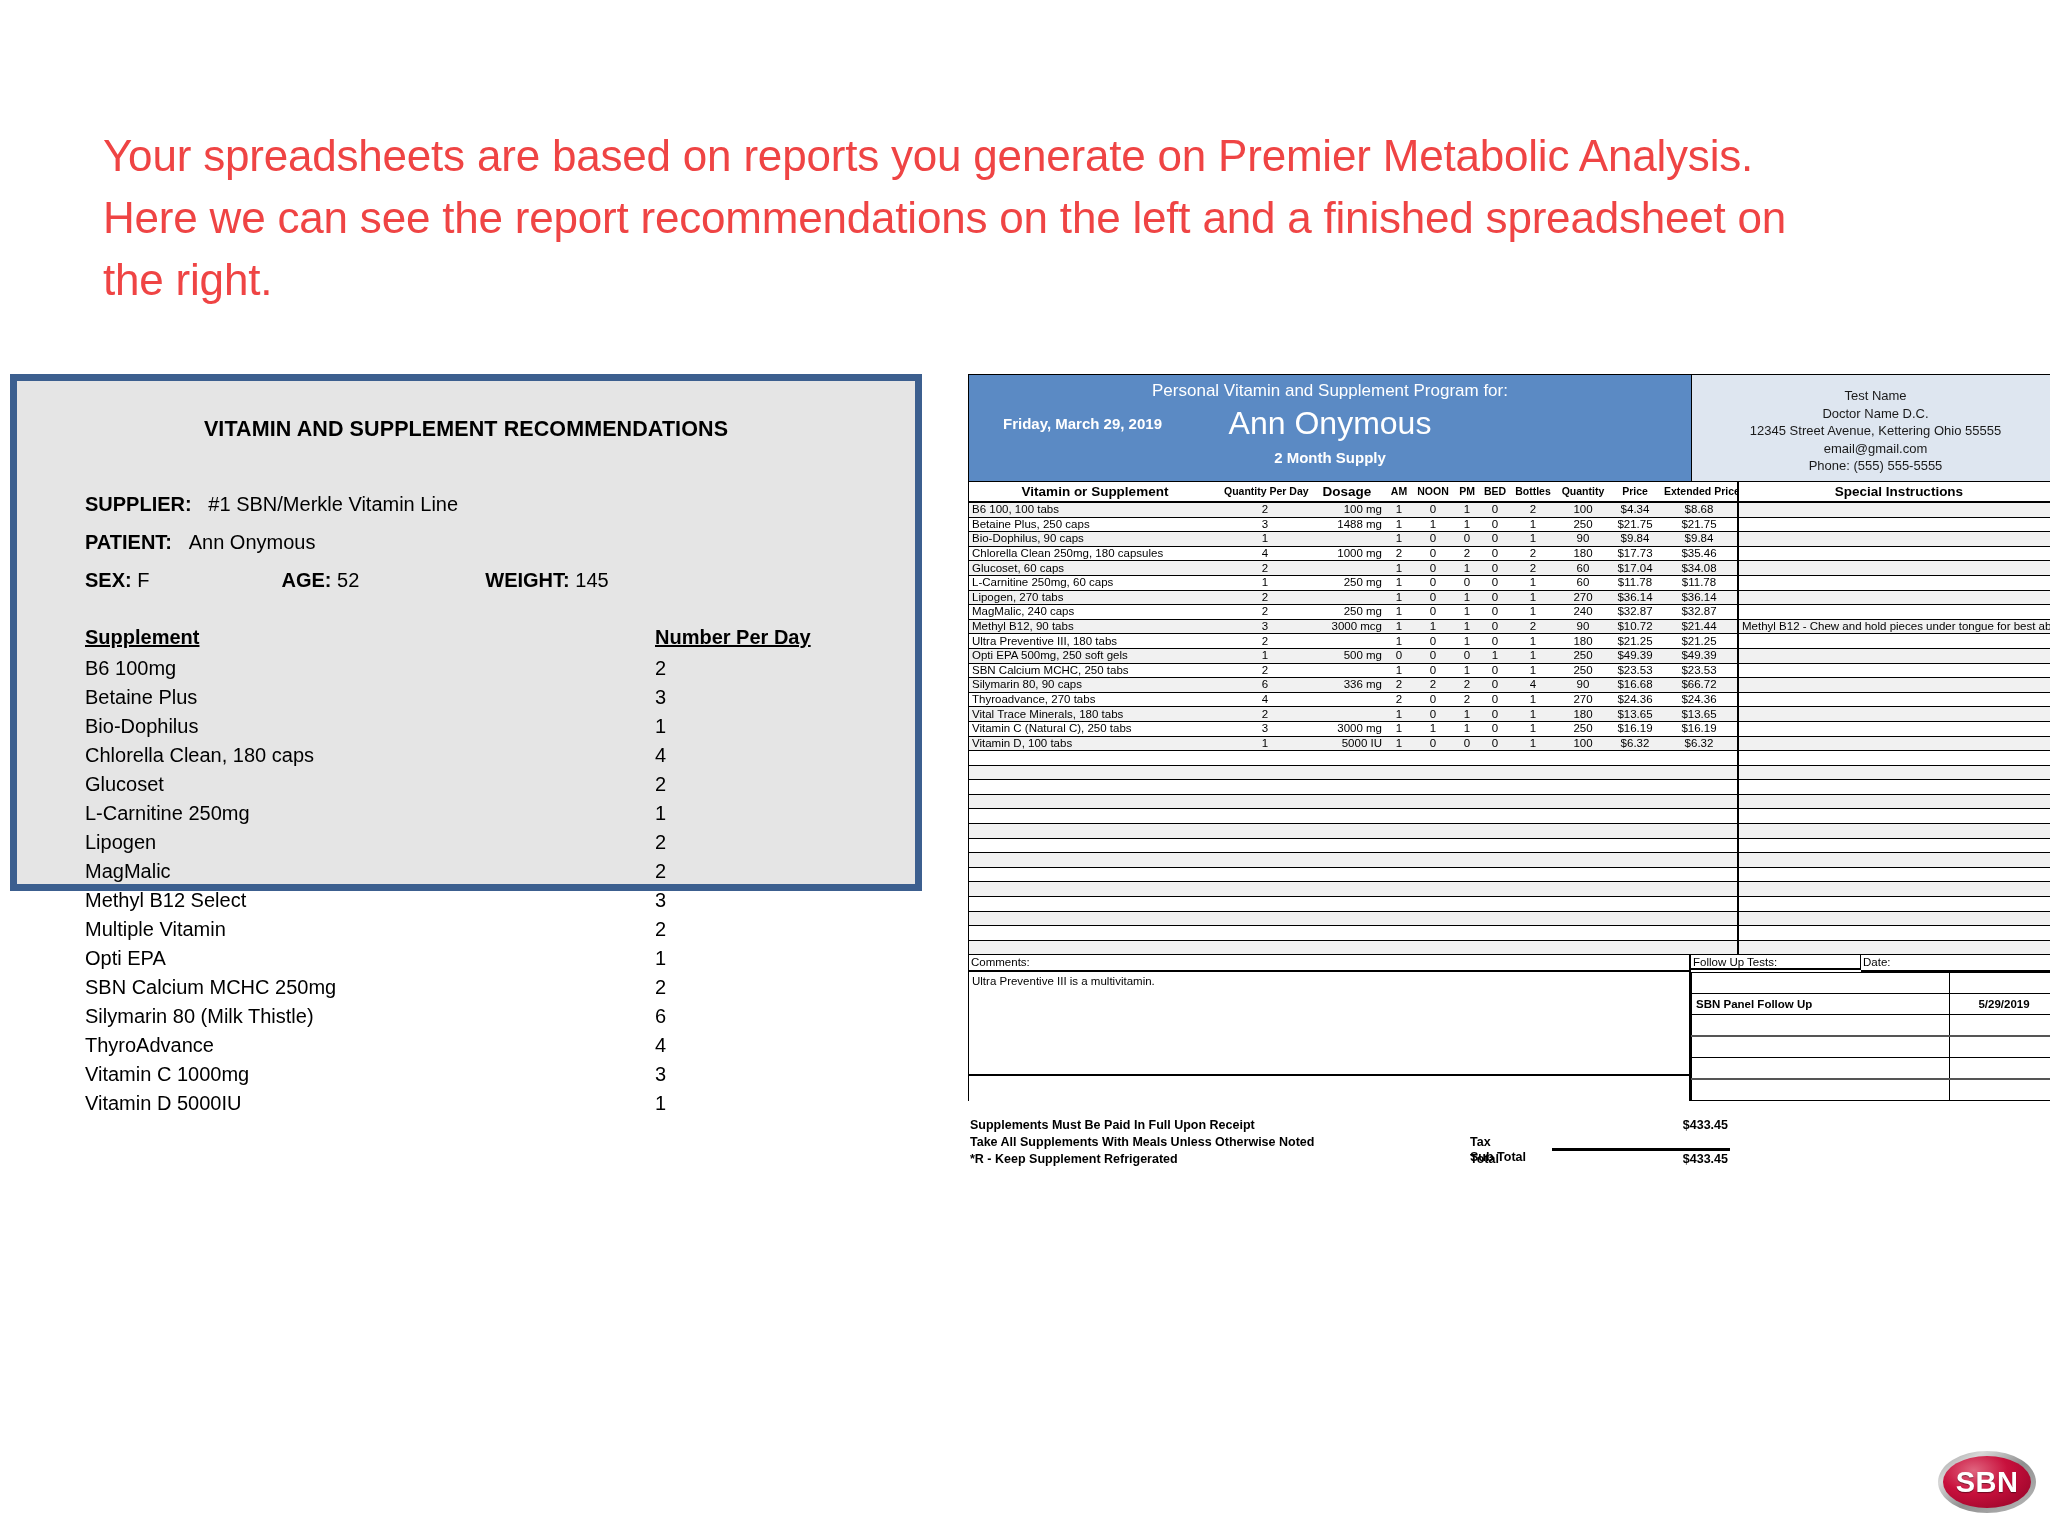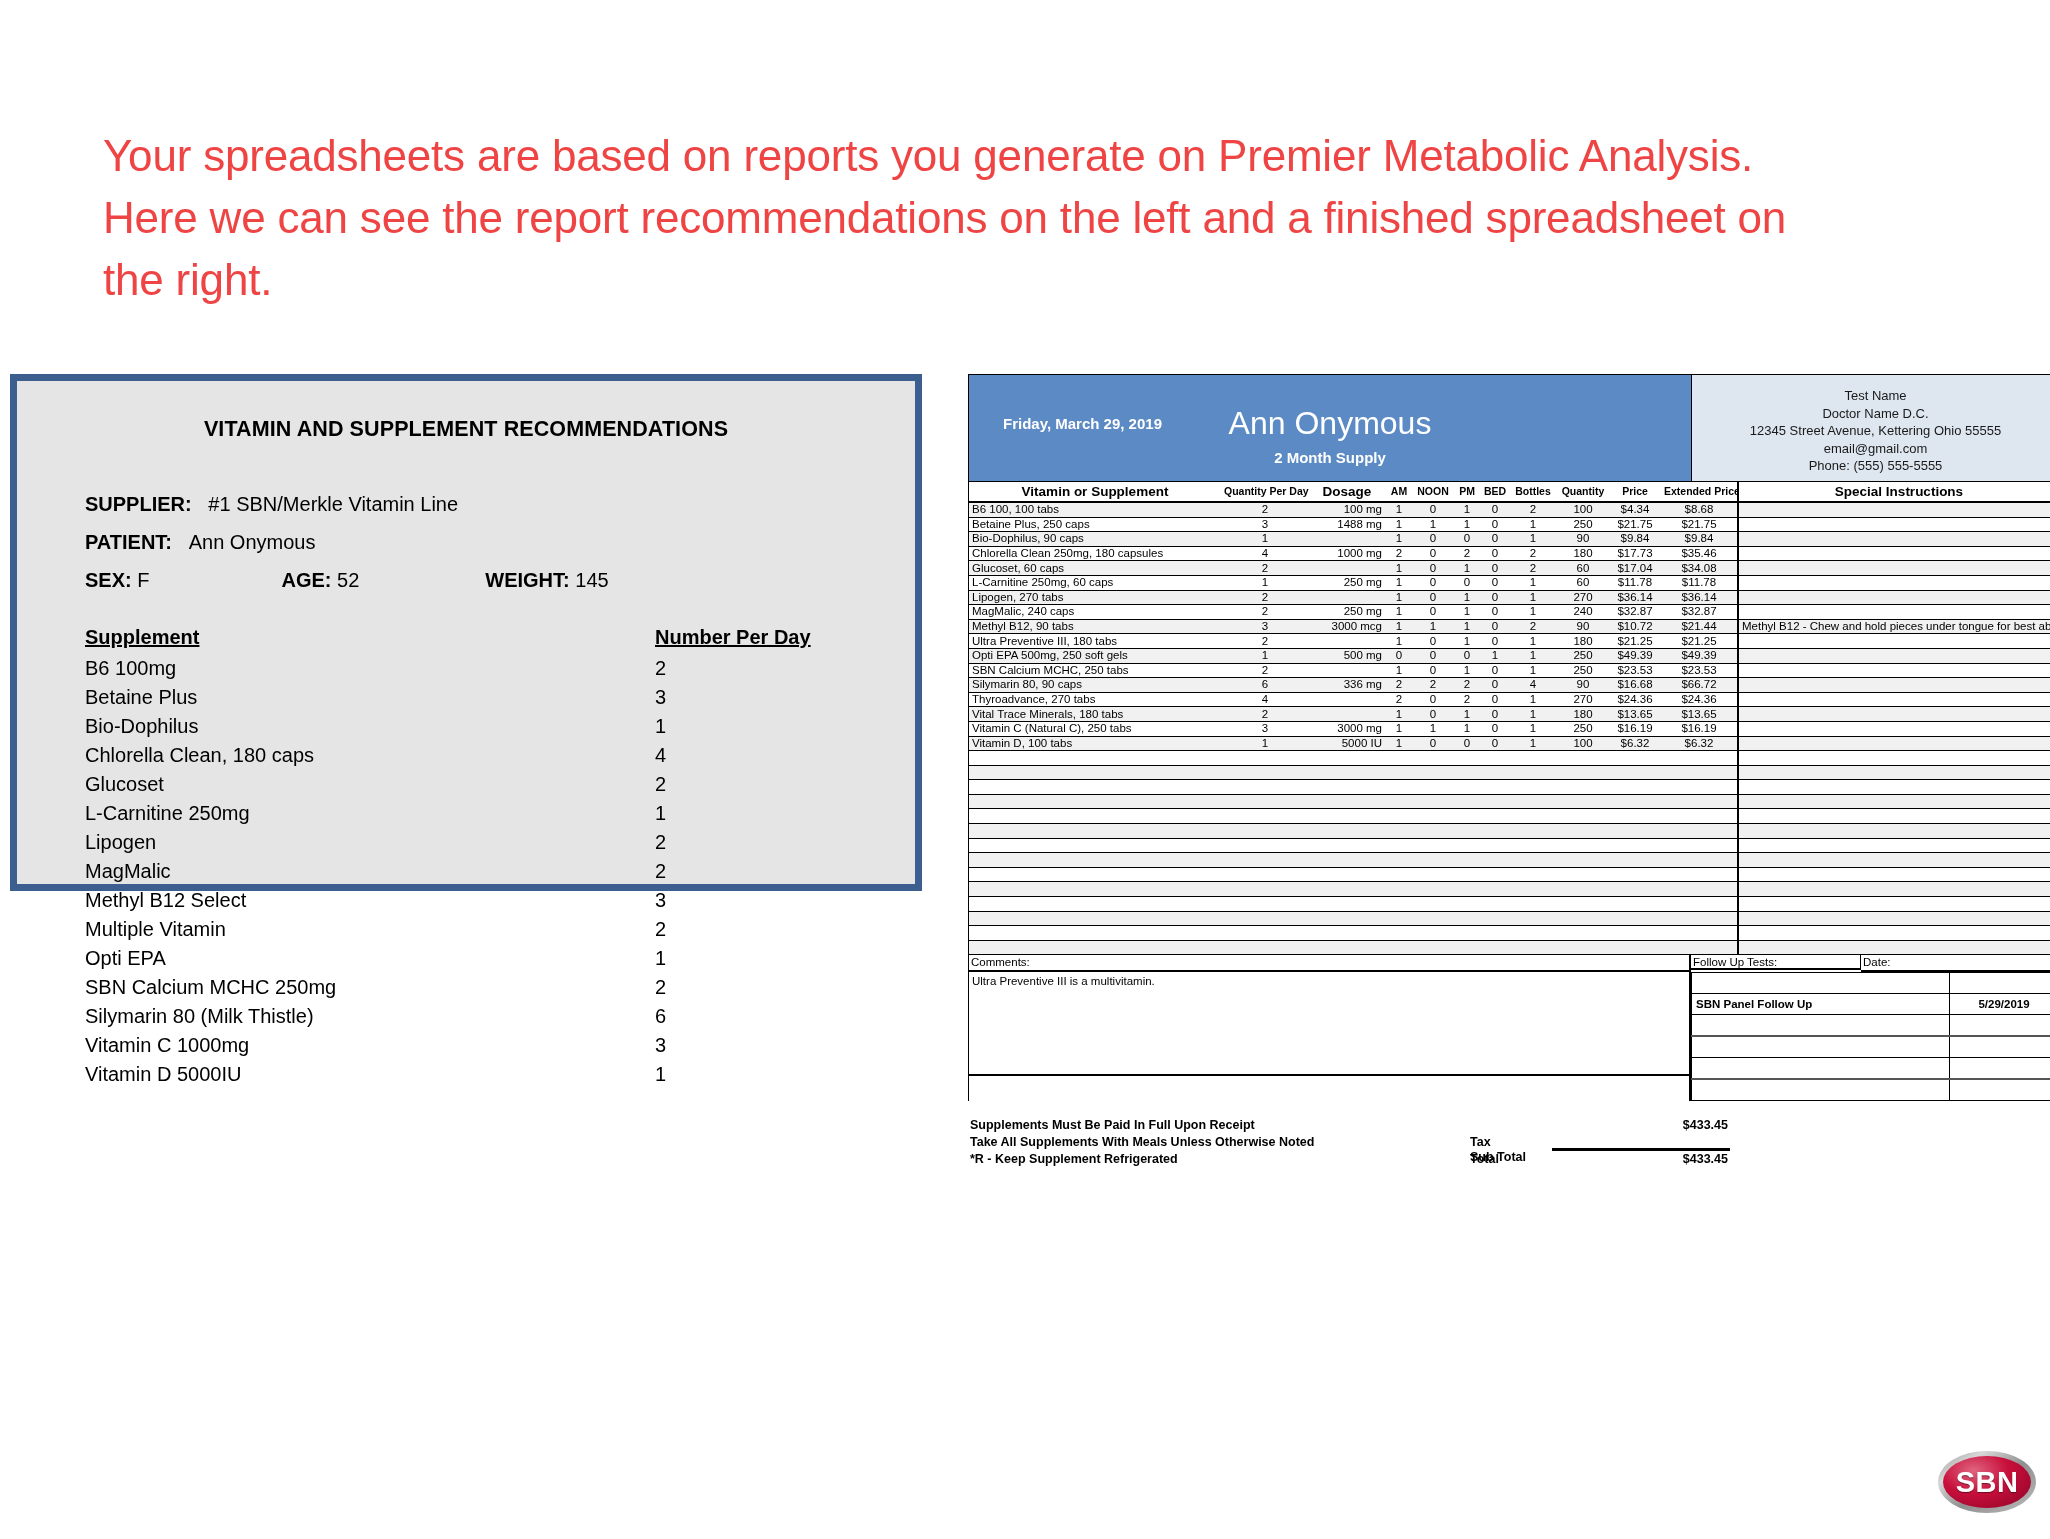--- a/index.html
+++ b/index.html
@@ -414,36 +414,41 @@
         </tr>
         <tr>
           <td>SBN Calcium MCHC 250mg</td>
           <td class="num">2</td>
         </tr>
         <tr>
           <td>Silymarin 80 (Milk Thistle)</td>
           <td class="num">6</td>
         </tr>
         <tr>
+          <td>ThyroAdvance</td>
+          <td class="num">4</td>
+        </tr>
+        <tr>
           <td>Vitamin C 1000mg</td>
           <td class="num">3</td>
         </tr>
         <tr>
           <td>Vitamin D 5000IU</td>
           <td class="num">1</td>
         </tr>
       </tbody>
   </table>
 </div>
 
 <div id="sheet">
 
   <div id="sheet-header">
     <div id="sheet-header-left">
       <div id="hdr-date">Friday, March 29, 2019</div>
+      <div id="hdr-program-for">Personal Vitamin and Supplement Program for:</div>
       <div id="hdr-patient-name">Ann Onymous</div>
       <div id="hdr-supply">2 Month Supply</div>
     </div>
     <div id="sheet-header-right">
       <div>Test Name</div>
       <div>Doctor Name D.C.</div>
       <div>12345 Street Avenue, Kettering Ohio 55555</div>
       <div>email@gmail.com</div>
       <div>Phone: (555) 555-5555</div>
     </div>

